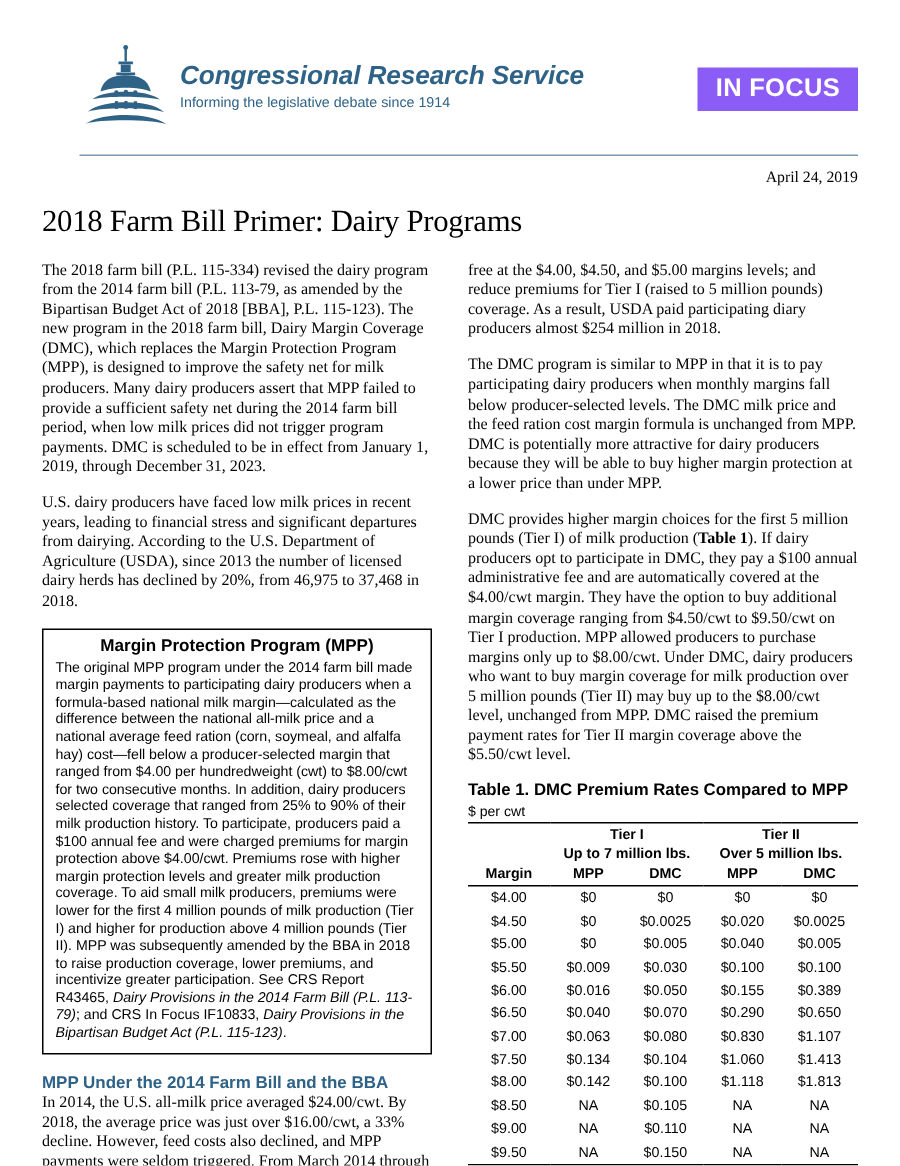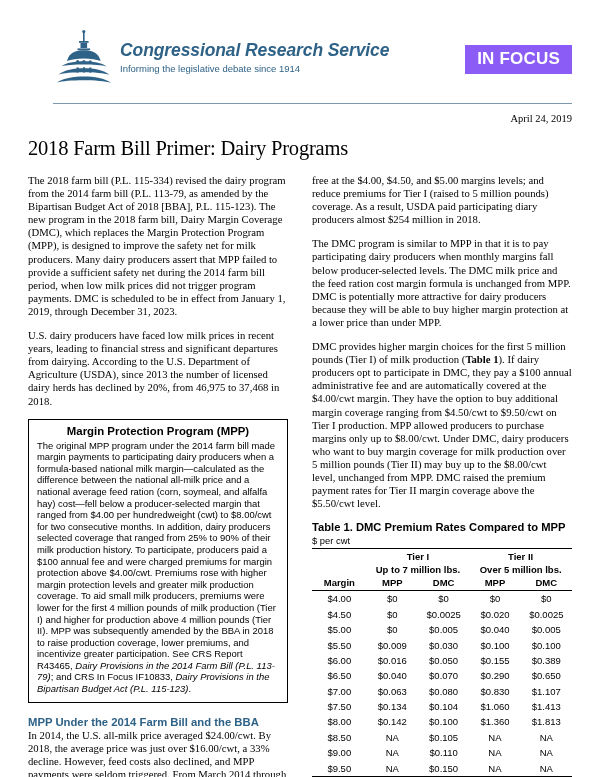--- a/index.html
+++ b/index.html
@@ -324,21 +324,21 @@
               <td>$7.50</td>
               <td>$0.134</td>
               <td>$0.104</td>
               <td>$1.060</td>
               <td>$1.413</td>
             </tr>
             <tr>
               <td>$8.00</td>
               <td>$0.142</td>
               <td>$0.100</td>
-              <td>$1.360</td>
+              <td>$1.118</td>
               <td>$1.813</td>
             </tr>
             <tr>
               <td>$8.50</td>
               <td>NA</td>
               <td>$0.105</td>
               <td>NA</td>
               <td>NA</td>
             </tr>
             <tr>

